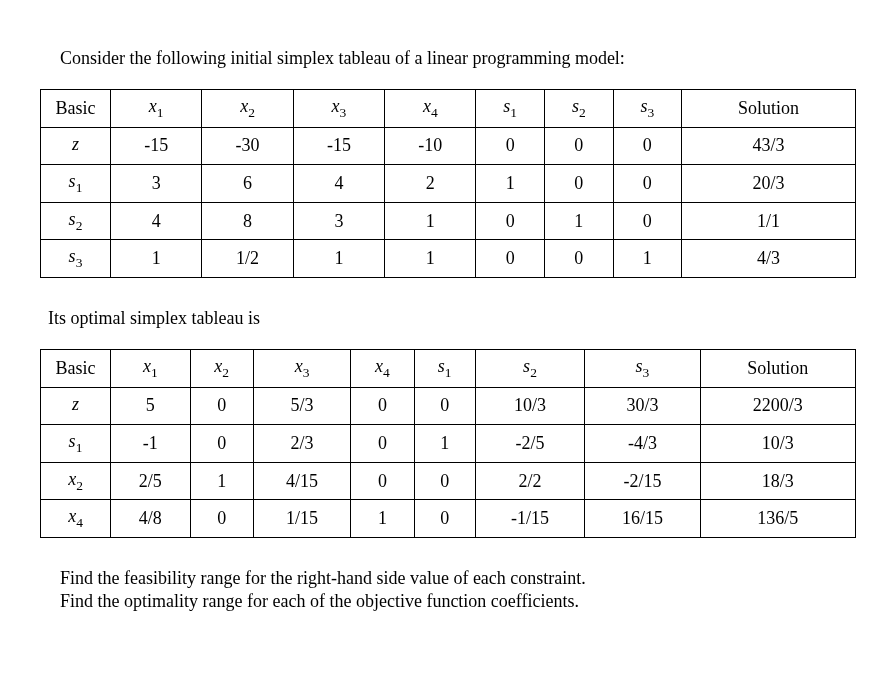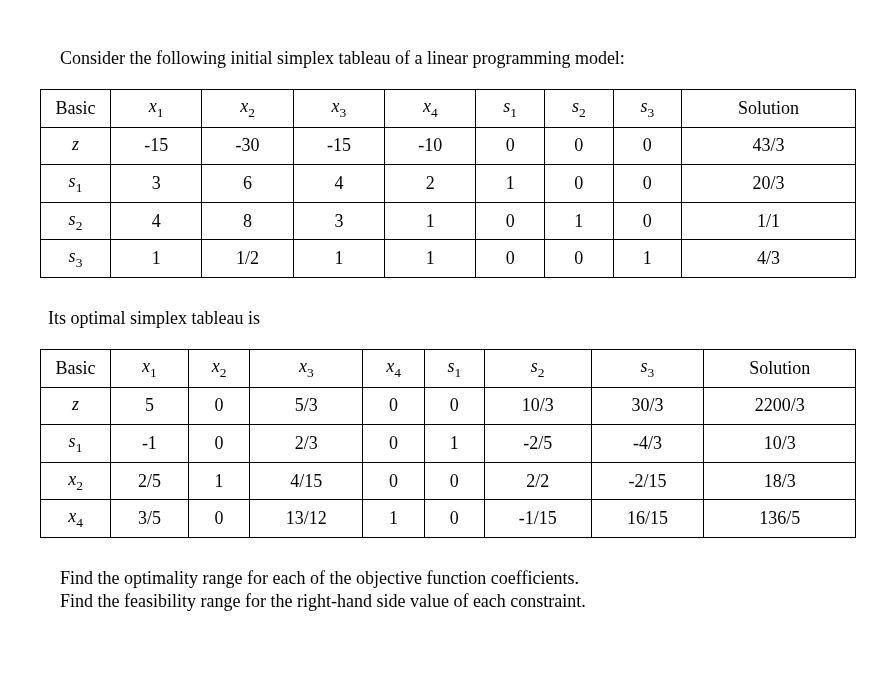--- a/index.html
+++ b/index.html
@@ -160,28 +160,28 @@
     <td>1</td>
     <td>4/15</td>
     <td>0</td>
     <td>0</td>
     <td>2/2</td>
     <td>-2/15</td>
     <td>18/3</td>
   </tr>
   <tr>
     <td><span class="italic">x</span><sub>4</sub></td>
-    <td>3/5</td>
+    <td>4/8</td>
     <td>0</td>
-    <td>13/12</td>
+    <td>1/15</td>
     <td>1</td>
     <td>0</td>
     <td>-1/15</td>
     <td>16/15</td>
     <td>136/5</td>
   </tr>
 </tbody>
   </table>
 
 <div class="questions">
+  <p>Find the feasibility range for the right-hand side value of each constraint.</p>
   <p>Find the optimality range for each of the objective function coefficients.</p>
-  <p>Find the feasibility range for the right-hand side value of each constraint.</p>
 </div>
 
 </body></html>

